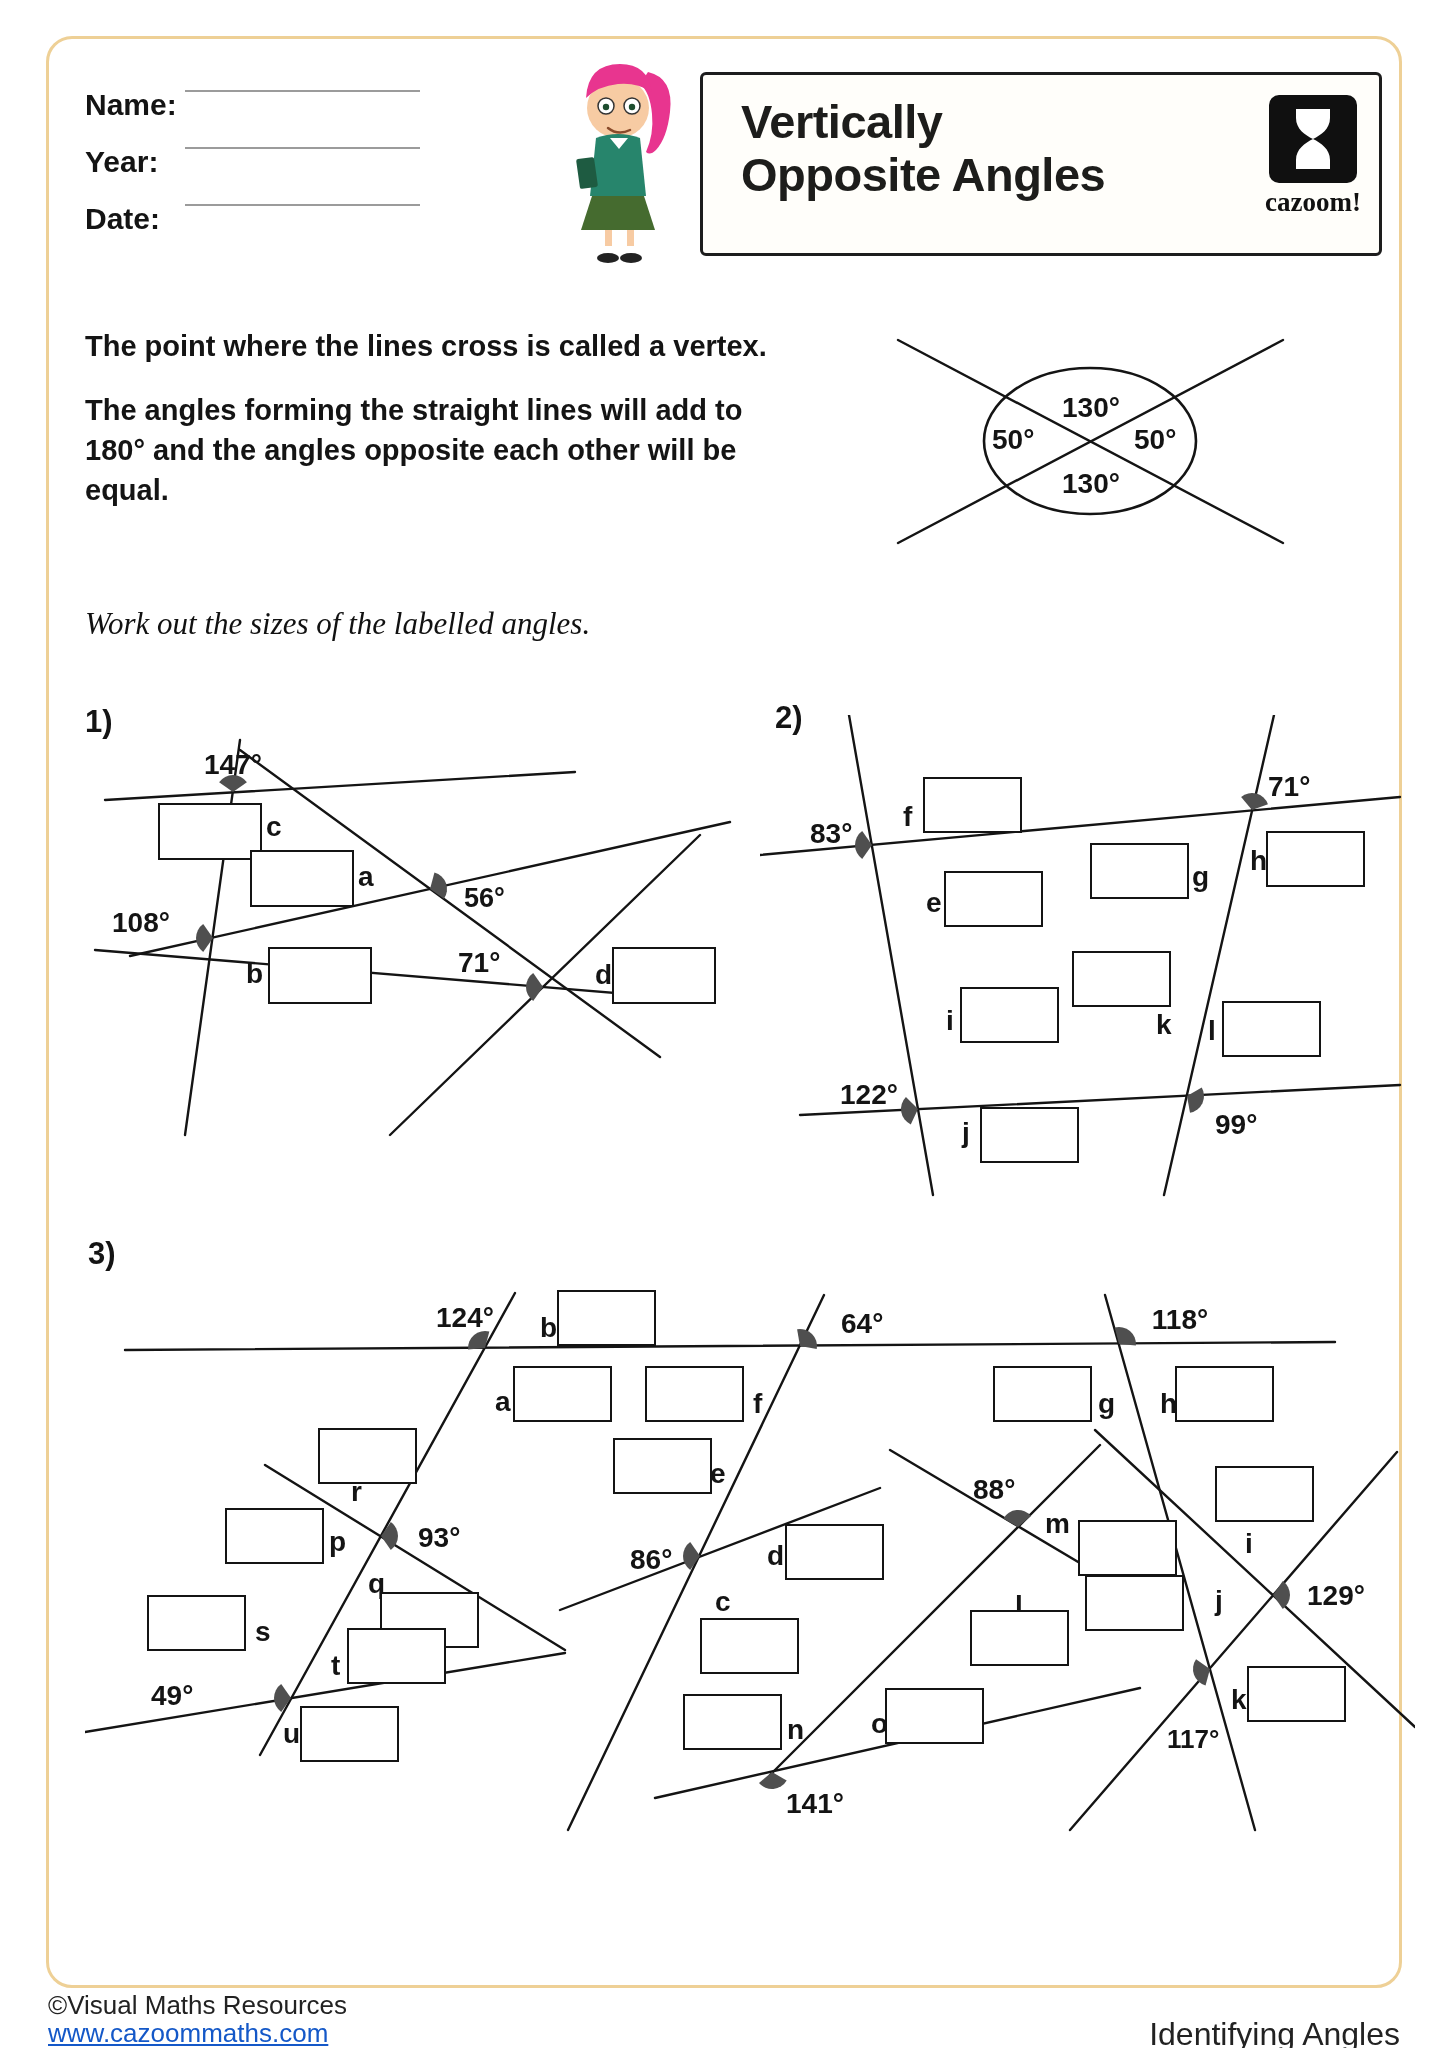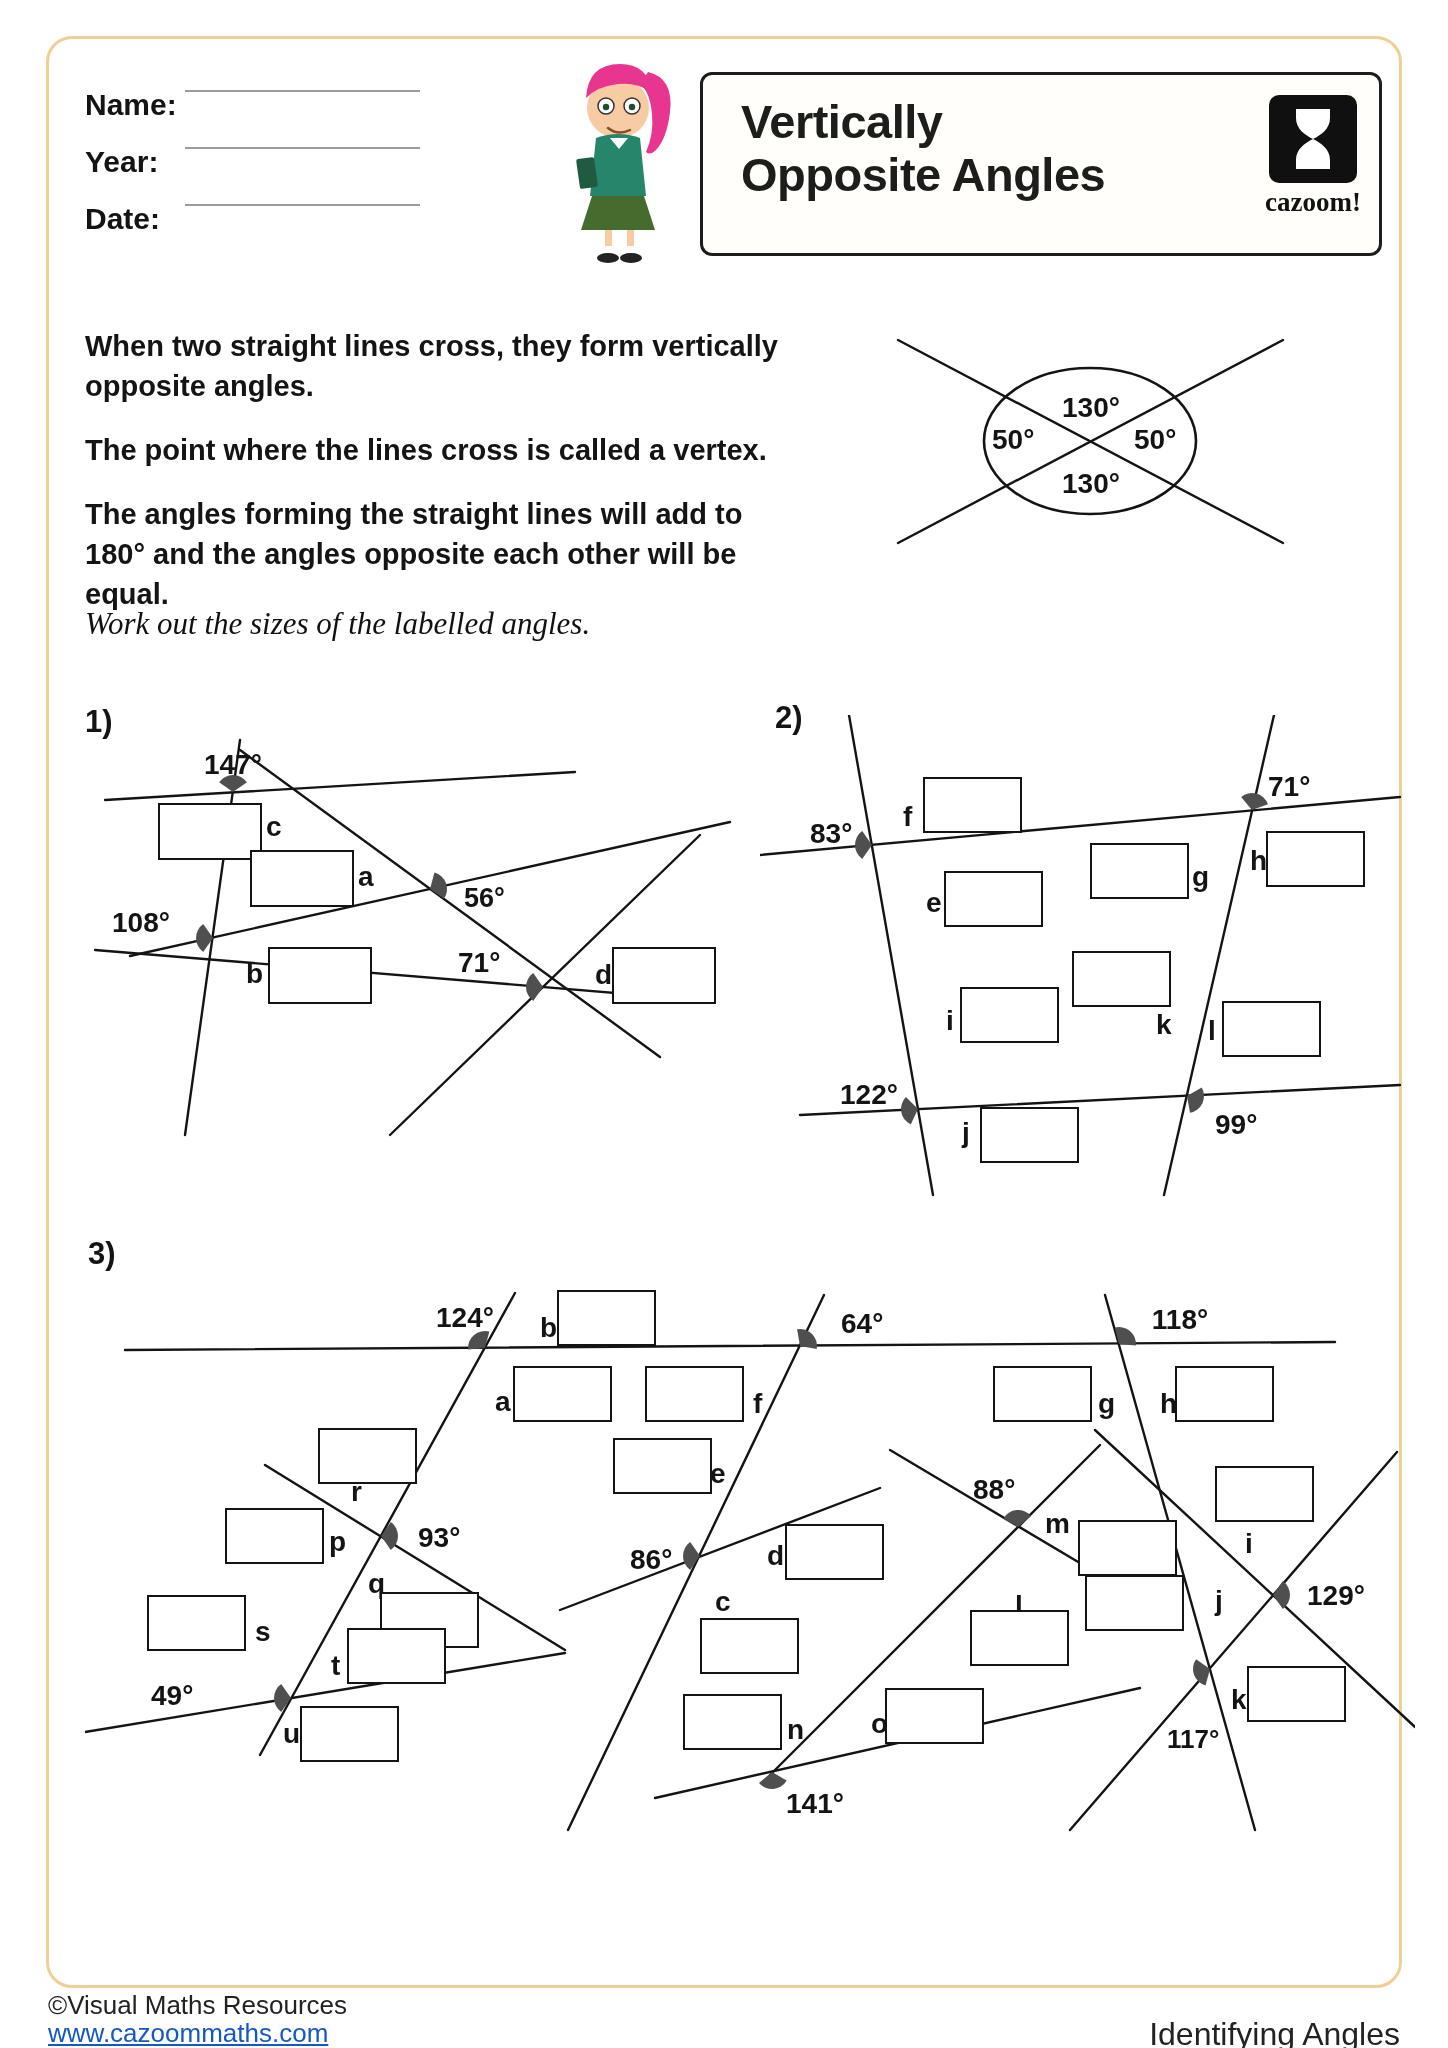--- a/index.html
+++ b/index.html
@@ -4,21 +4,21 @@
 <style>
   html,body{margin:0;padding:0;background:#fff;}
   .page{position:relative;width:1448px;height:2048px;background:#fff;
         font-family:"Liberation Sans",sans-serif;color:#141414;overflow:hidden;}
   .frame{position:absolute;left:46px;top:36px;width:1350px;height:1946px;
          border:3px solid #eed096;border-radius:26px;}
   .abs{position:absolute;}
   .fieldlab{position:absolute;font-size:30px;font-weight:700;}
   .wline{position:absolute;border-bottom:2px solid #9b9b9b;}
   .titlebox{position:absolute;left:700px;top:72px;width:676px;height:178px;
-            border:3px solid #1d1d1d;border-radius:12px;background:#fffefa;}
+            border:3px solid #1d1d1d;border-radius:6px;background:#fffefa;}
   .titletext{position:absolute;left:38px;top:20px;font-size:47px;font-weight:700;
              line-height:1.13;color:#1d1d1b;letter-spacing:-0.5px;}
   .logo-sq{position:absolute;left:566px;top:20px;width:88px;height:88px;}
   .logo-txt{position:absolute;left:540px;top:112px;width:140px;text-align:center;
             font-family:"Liberation Serif",serif;font-weight:700;font-size:27px;color:#111;}
   .intro{position:absolute;left:85px;top:326px;width:705px;font-size:29px;font-weight:700;
          line-height:1.38;color:#141414;}
   .intro p{margin:0 0 24px 0;}
   .diagram{position:absolute;}
   .instruction{position:absolute;left:85px;top:606px;font-family:"Liberation Serif",serif;
@@ -77,21 +77,20 @@
     </div>
     <svg class="logo-sq" viewBox="0 0 88 88">
       <rect x="0" y="0" width="88" height="88" rx="10" fill="#101010"></rect>
       <path d="M27 14 h34 v9 c0 11 -9 17 -17 21 c8 4 17 10 17 21 v9 h-34 v-9 c0 -11 9 -17 17 -21 c-8 -4 -17 -10 -17 -21 z" fill="#fff"></path>
       <rect x="31" y="66" width="26" height="5" fill="#fff"></rect>
     </svg>
     <div class="logo-txt">cazoom!</div>
   </div>
 
   <div class="intro">
-    <p><span>When two straight lines cross, they form </span><b>vertically opposite angles</b><span>.</span></p>
     <p><span>The point where the lines cross is called a </span><b>vertex</b><span>.</span></p>
     <p>The angles forming the straight lines will add to 180° and the angles opposite each other will be equal.</p>
   </div>
 
   <div class="diagram" style="left:868px;top:318px;width:445px;height:255px;">
     <svg width="445" height="255">
       <line x1="30" y1="22" x2="415" y2="225"></line>
       <line x1="30" y1="225" x2="415" y2="22"></line>
       <ellipse class="ell" cx="222" cy="123" rx="106" ry="73"></ellipse>
     </svg>

